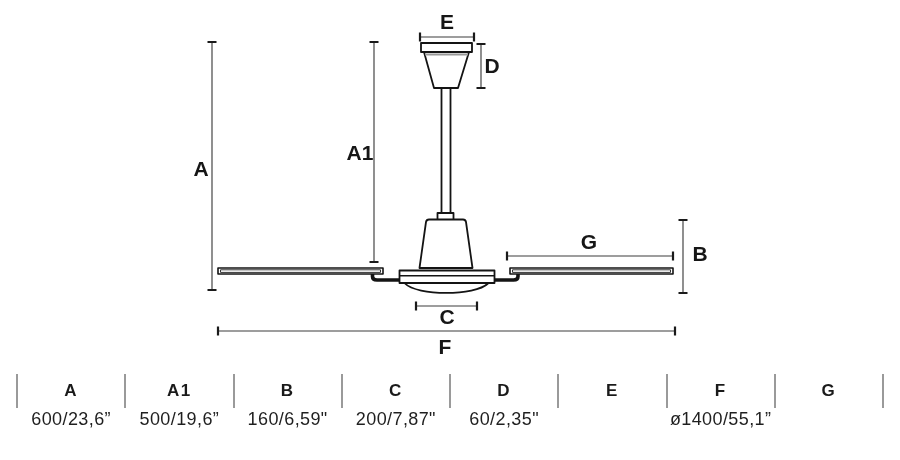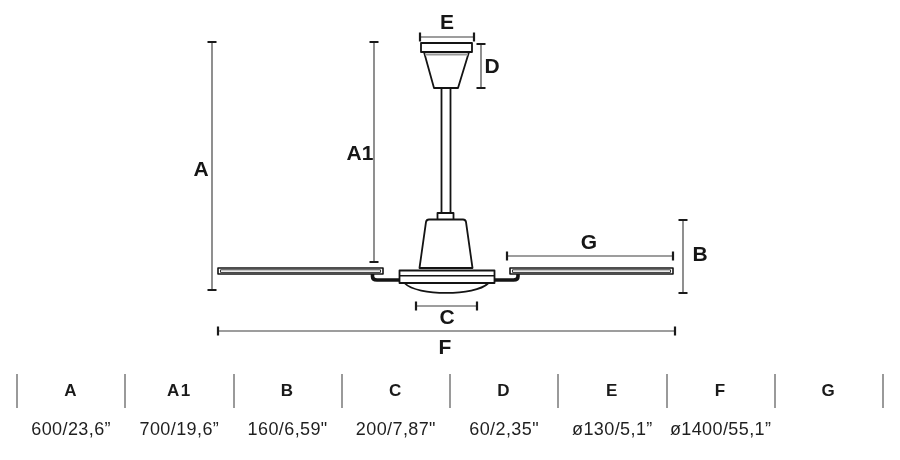--- a/index.html
+++ b/index.html
@@ -9,21 +9,21 @@
   }
   .diagram-svg{position:absolute;top:0;left:0;}
   .dim-label{font-family:"Liberation Sans",sans-serif;font-weight:700;font-size:21px;fill:#161616;}
   .spec-table{
     position:absolute;top:374px;left:0;width:900px;box-sizing:border-box;
     padding:0 16px;display:flex;align-items:flex-start;
   }
   .tdiv{flex:0 0 2px;width:2px;height:34px;background:#9a9a9a;}
   .tcol{flex:1 1 0;text-align:center;min-width:0;}
   .hdr{height:34px;line-height:34px;font-weight:700;font-size:17px;letter-spacing:1.5px;color:#1a1a1a;}
-  .val{margin-top:11px;font-size:18px;color:#1f1f1f;letter-spacing:.4px;white-space:nowrap;text-align:center;}
+  .val{margin-top:1px;font-size:18px;color:#1f1f1f;letter-spacing:.4px;white-space:nowrap;text-align:center;}
 </style>
 </head>
 <body>
 
 <div class="screen">
 
   <svg class="diagram-svg" width="900" height="368" viewBox="0 0 900 368">
 
     <g stroke="#141414" stroke-width="1.8" fill="#ffffff" stroke-linejoin="round">
 
@@ -111,41 +111,40 @@
 
   <div class="spec-table">
     <div class="tdiv"></div>
     <div class="tcol">
       <div class="hdr">A</div>
       <div class="val">600/23,6”</div>
     </div>
     <div class="tdiv"></div>
     <div class="tcol">
       <div class="hdr">A1</div>
-      <div class="val">700/19,6”</div>
+      <div class="val">500/19,6”</div>
     </div>
     <div class="tdiv"></div>
     <div class="tcol">
       <div class="hdr">B</div>
       <div class="val">160/6,59"</div>
     </div>
     <div class="tdiv"></div>
     <div class="tcol">
       <div class="hdr">C</div>
       <div class="val">200/7,87"</div>
     </div>
     <div class="tdiv"></div>
     <div class="tcol">
       <div class="hdr">D</div>
       <div class="val">60/2,35"</div>
     </div>
     <div class="tdiv"></div>
     <div class="tcol">
       <div class="hdr">E</div>
-      <div class="val">ø130/5,1”</div>
     </div>
     <div class="tdiv"></div>
     <div class="tcol">
       <div class="hdr">F</div>
       <div class="val">ø1400/55,1”</div>
     </div>
     <div class="tdiv"></div>
     <div class="tcol">
       <div class="hdr">G</div>
     </div>

